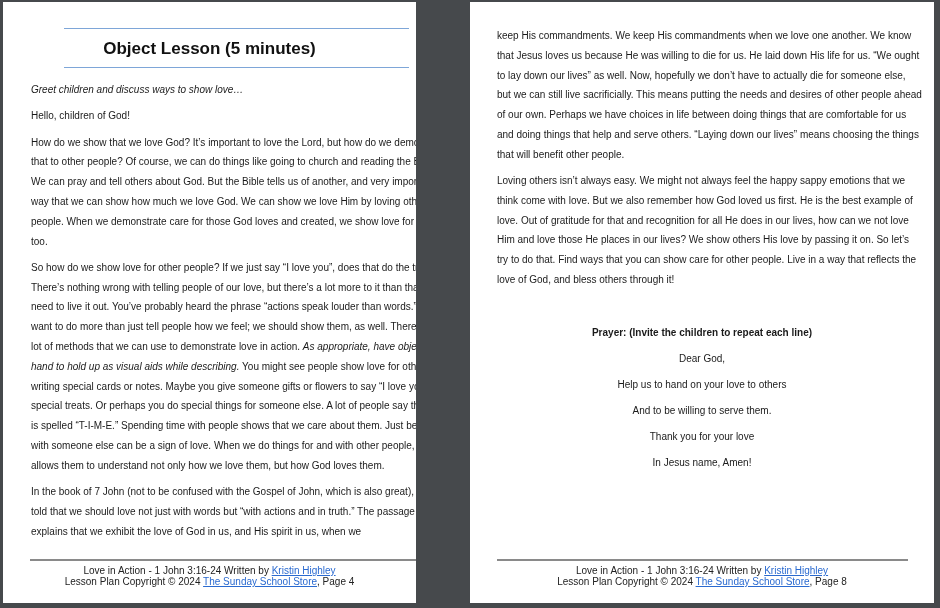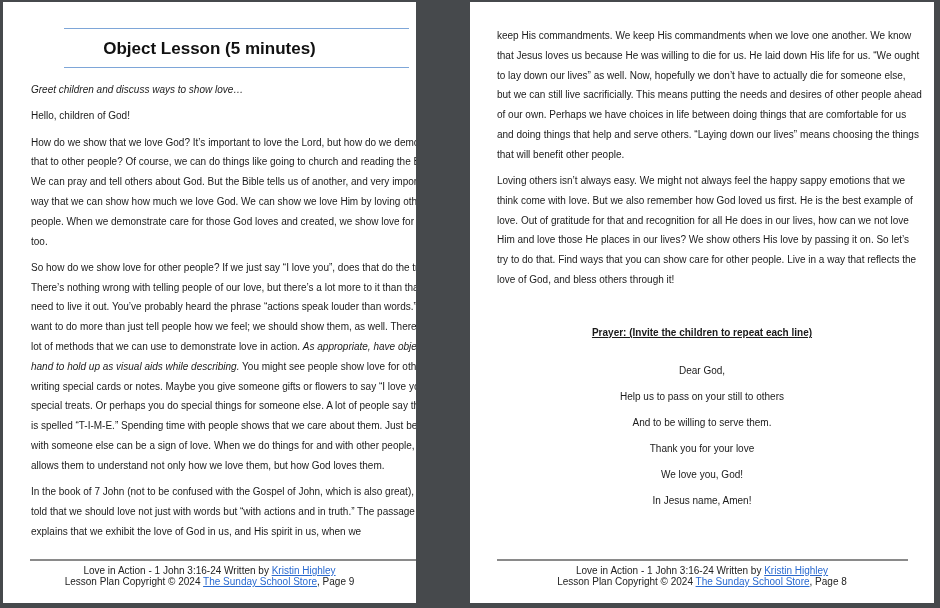--- a/index.html
+++ b/index.html
@@ -34,21 +34,21 @@
   }
   .footer {
     position:absolute; left:0; width:100%; text-align:center;
     font-size:10px; line-height:11px; color:#222;
   }
   .footer a { color:#2a6ad0; text-decoration:underline; }
   .prayer {
     position:absolute; left:0; width:100%; text-align:center;
     font-size:10px; color:#1a1a1a;
   }
-  .prayer .prayer-heading { font-weight:bold; margin-bottom:12px;text-decoration:underline; }
+  .prayer .prayer-heading { font-weight:bold; margin-bottom:0; }
   .prayer .line { height:26px; line-height:26px; }
 </style>
 </head>
 <body>
 
 <div class="page" id="page-left">
   <div class="title-rule" style="top:26px"></div>
   <div class="title">Object Lesson (5 minutes)</div>
   <div class="title-rule" style="top:65px"></div>
 
@@ -56,37 +56,36 @@
     <p><em>Greet children and discuss ways to show love…</em></p>
     <p>Hello, children of God!</p>
     <p>How do we show that we love God? It’s important to love the Lord, but how do we demonstrate that to other people? Of course, we can do things like going to church and reading the Bible. We can pray and tell others about God. But the Bible tells us of another, and very important way that we can show how much we love God. We can show we love Him by loving other people. When we demonstrate care for those God loves and created, we show love for Him, too.</p>
     <p><span>So how do we show love for other people? If we just say “I love you”, does that do the trick? There’s nothing wrong with telling people of our love, but there’s a lot more to it than that. We need to live it out. You’ve probably heard the phrase “actions speak louder than words.” We want to do more than just tell people how we feel; we should show them, as well. There are a lot of methods that we can use to demonstrate love in action. </span><em>As appropriate, have objects on hand to hold up as visual aids while describing.</em><span> You might see people show love for others by writing special cards or notes. Maybe you give someone gifts or flowers to say “I love you,” or special treats. Or perhaps you do special things for someone else. A lot of people say that love is spelled “T-I-M-E.” Spending time with people shows that we care about them. Just being with someone else can be a sign of love. When we do things for and with other people, it allows them to understand not only how we love them, but how God loves them.</span></p>
     <p>In the book of 7 John (not to be confused with the Gospel of John, which is also great), we are told that we should love not just with words but “with actions and in truth.” The passage also explains that we exhibit the love of God in us, and His spirit in us, when we</p>
   </div>
 
   <div class="footer-rule" style="left:27px; width:411px; top:557px"></div>
   <div class="footer" style="top:563px">
     <div><span>Love in Action - 1 John 3:16-24  Written by </span><a href="#">Kristin Highley</a></div>
-    <div><span>Lesson Plan Copyright © 2024 </span><a href="#">The Sunday School Store</a><span>, Page 9</span></div>
+    <div><span>Lesson Plan Copyright © 2024 </span><a href="#">The Sunday School Store</a><span>, Page 4</span></div>
   </div>
 </div>
 
 <div class="page" id="page-right">
   <div class="body" style="top:24px">
     <p>keep His commandments. We keep His commandments when we love one another. We know that Jesus loves us because He was willing to die for us. He laid down His life for us. “We ought to lay down our lives” as well. Now, hopefully we don’t have to actually die for someone else, but we can still live sacrificially. This means putting the needs and desires of other people ahead of our own. Perhaps we have choices in life between doing things that are comfortable for us and doing things that help and serve others. “Laying down our lives” means choosing the things that will benefit other people.</p>
     <p>Loving others isn’t always easy. We might not always feel the happy sappy emotions that we think come with love. But we also remember how God loved us first. He is the best example of love. Out of gratitude for that and recognition for all He does in our lives, how can we not love Him and love those He places in our lives? We show others His love by passing it on. So let’s try to do that. Find ways that you can show care for other people. Live in a way that reflects the love of God, and bless others through it!</p>
   </div>
 
   <div class="prayer" style="top:318px">
     <div class="line prayer-heading">Prayer:  (Invite the children to repeat each line)</div>
     <div class="line">Dear God,</div>
-    <div class="line">Help us to pass on your still to others</div>
+    <div class="line">Help us to hand on your love to others</div>
     <div class="line">And to be willing to serve them.</div>
     <div class="line">Thank you for your love</div>
-    <div class="line">We love you, God!</div>
     <div class="line">In Jesus name, Amen!</div>
   </div>
 
   <div class="footer-rule" style="left:27px; width:411px; top:557px"></div>
   <div class="footer" style="top:563px">
     <div><span>Love in Action - 1 John 3:16-24  Written by </span><a href="#">Kristin Highley</a></div>
     <div><span>Lesson Plan Copyright © 2024 </span><a href="#">The Sunday School Store</a><span>, Page 8</span></div>
   </div>
 </div>
 

